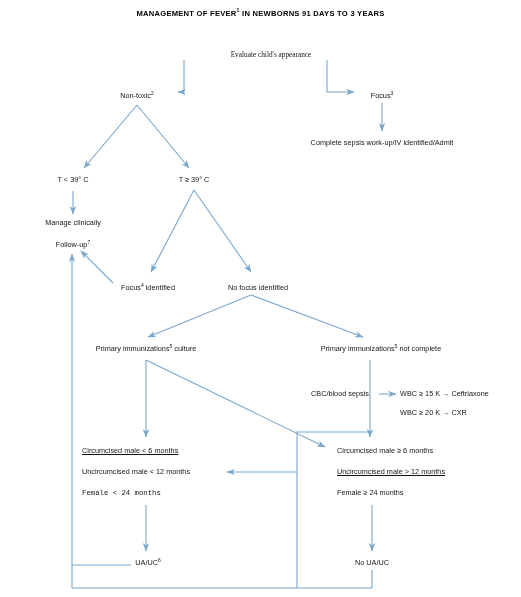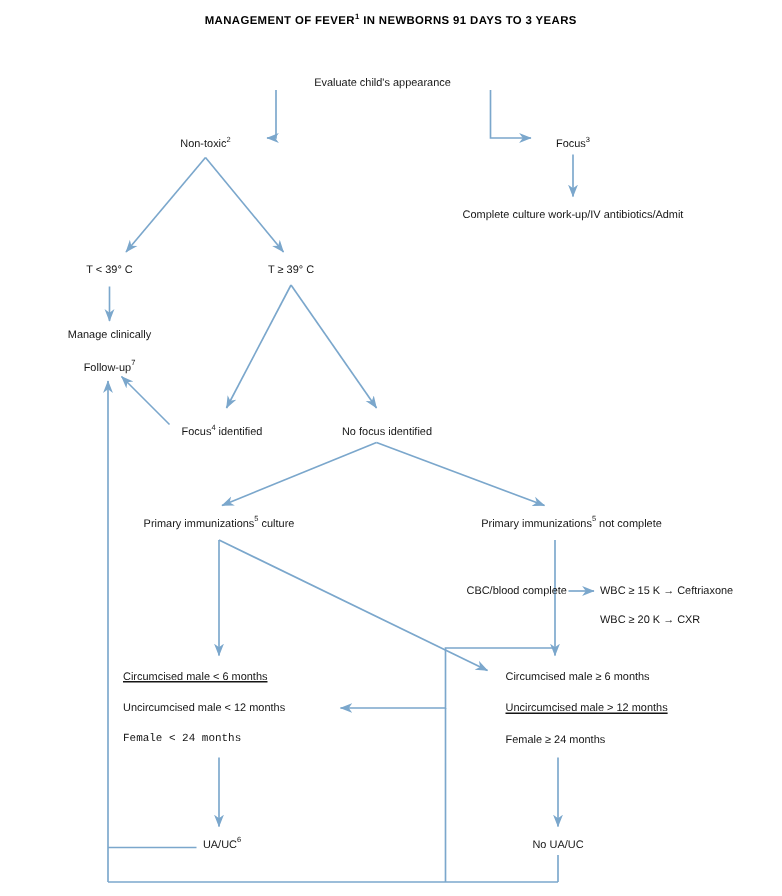--- a/index.html
+++ b/index.html
@@ -117,34 +117,34 @@
 
       <path d="M297,472 L297,588"></path>
 
       <path d="M146,505 L146,551" marker-end="url(#ah)"></path>
 
       <path d="M372,505 L372,551" marker-end="url(#ah)"></path>
 
     </g>
   </svg>
 
-  <div class="node c" style="left:255px; top:51px;">
+  <div class="node c" style="left:271px; top:51px;font-family:Liberation Serif, serif;">
     <span>Evaluate child's appearance</span>
   </div>
 
   <div class="node c" style="left:137px; top:92px;">
     <span>Non-toxic</span><sup>2</sup>
   </div>
 
   <div class="node c" style="left:382px; top:92px;">
     <span>Focus</span><sup>3</sup>
   </div>
 
   <div class="node c" style="left:382px; top:139px;">
-    <span>Complete culture work-up/IV antibiotics/Admit</span>
+    <span>Complete sepsis work-up/IV identified/Admit</span>
   </div>
 
   <div class="node c" style="left:73px; top:176px;">
     <span>T &lt; 39° C</span>
   </div>
 
   <div class="node c" style="left:194px; top:176px;">
     <span>T ≥ 39° C</span>
   </div>
 
@@ -166,21 +166,21 @@
 
   <div class="node c" style="left:146px; top:345px;">
     <span>Primary immunizations</span><sup>5</sup><span> culture</span>
   </div>
 
   <div class="node c" style="left:381px; top:345px;">
     <span>Primary immunizations</span><sup>5</sup><span> not complete</span>
   </div>
 
   <div class="node l" style="left:311px; top:390px;">
-    <span>CBC/blood complete</span>
+    <span>CBC/blood sepsis</span>
   </div>
 
   <div class="node l" style="left:400px; top:390px;">
     <span>WBC ≥ 15 K → Ceftriaxone</span>
   </div>
 
   <div class="node l" style="left:400px; top:409px;">
     <span>WBC ≥ 20 K → CXR</span>
   </div>
 

